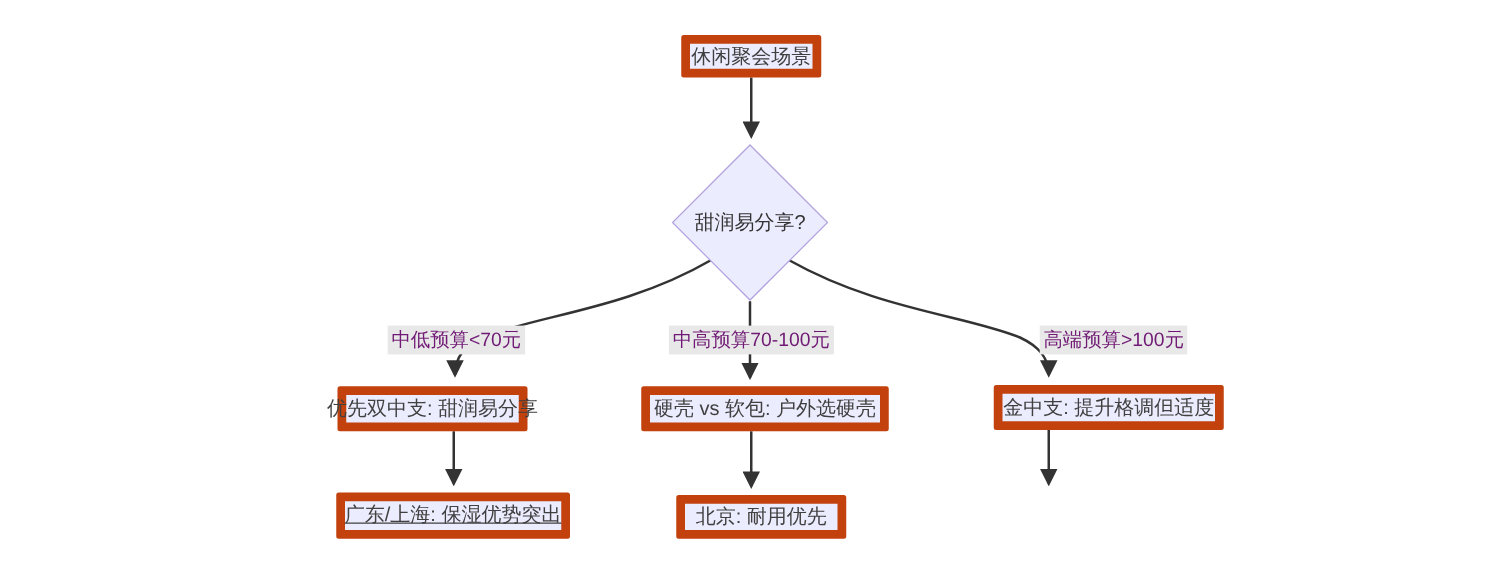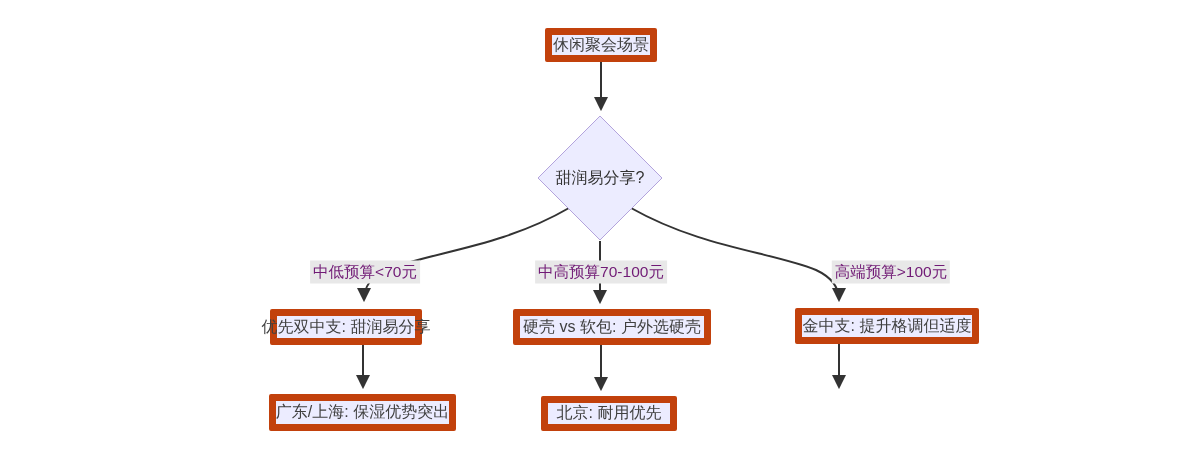--- a/index.html
+++ b/index.html
@@ -66,21 +66,21 @@
     font-size: 15.5px;
     padding: 1px 3px;
     white-space: nowrap;
     z-index: 4;
   }
   
   #node-root      { left: 545px; top: 28px;  width: 112px; height: 34px; }
   #node-branch-low  { left: 270px; top: 309px; width: 152px; height: 36px; }
   #node-branch-mid  { left: 502px; top: 309px; width: 198px; height: 36px; margin-left: 11px; }
   #node-branch-high { left: 747px; top: 308px; width: 184px; height: 36px; margin-left: 48px; }
-  #node-leaf-low  { left: 269px; top: 394px; width: 187px; height: 37px; }
+  #node-leaf-low  { left: 269px; top: 394px; width: 187px; height: 37px; text-decoration: underline; }
   #node-leaf-mid  { left: 541px; top: 396px; width: 136px; height: 35px; }
   #node-leaf-high { left: 772px; top: 394px; width: 135px; height: 37px; }
   #edge-label-low  { left: 365px; top: 272px; }
   #edge-label-mid  { left: 601px; top: 272px; text-align: center; }
   #edge-label-high { left: 891px; top: 272px; }
 </style>
 </head>
 <body>
 
 <div id="canvas">

